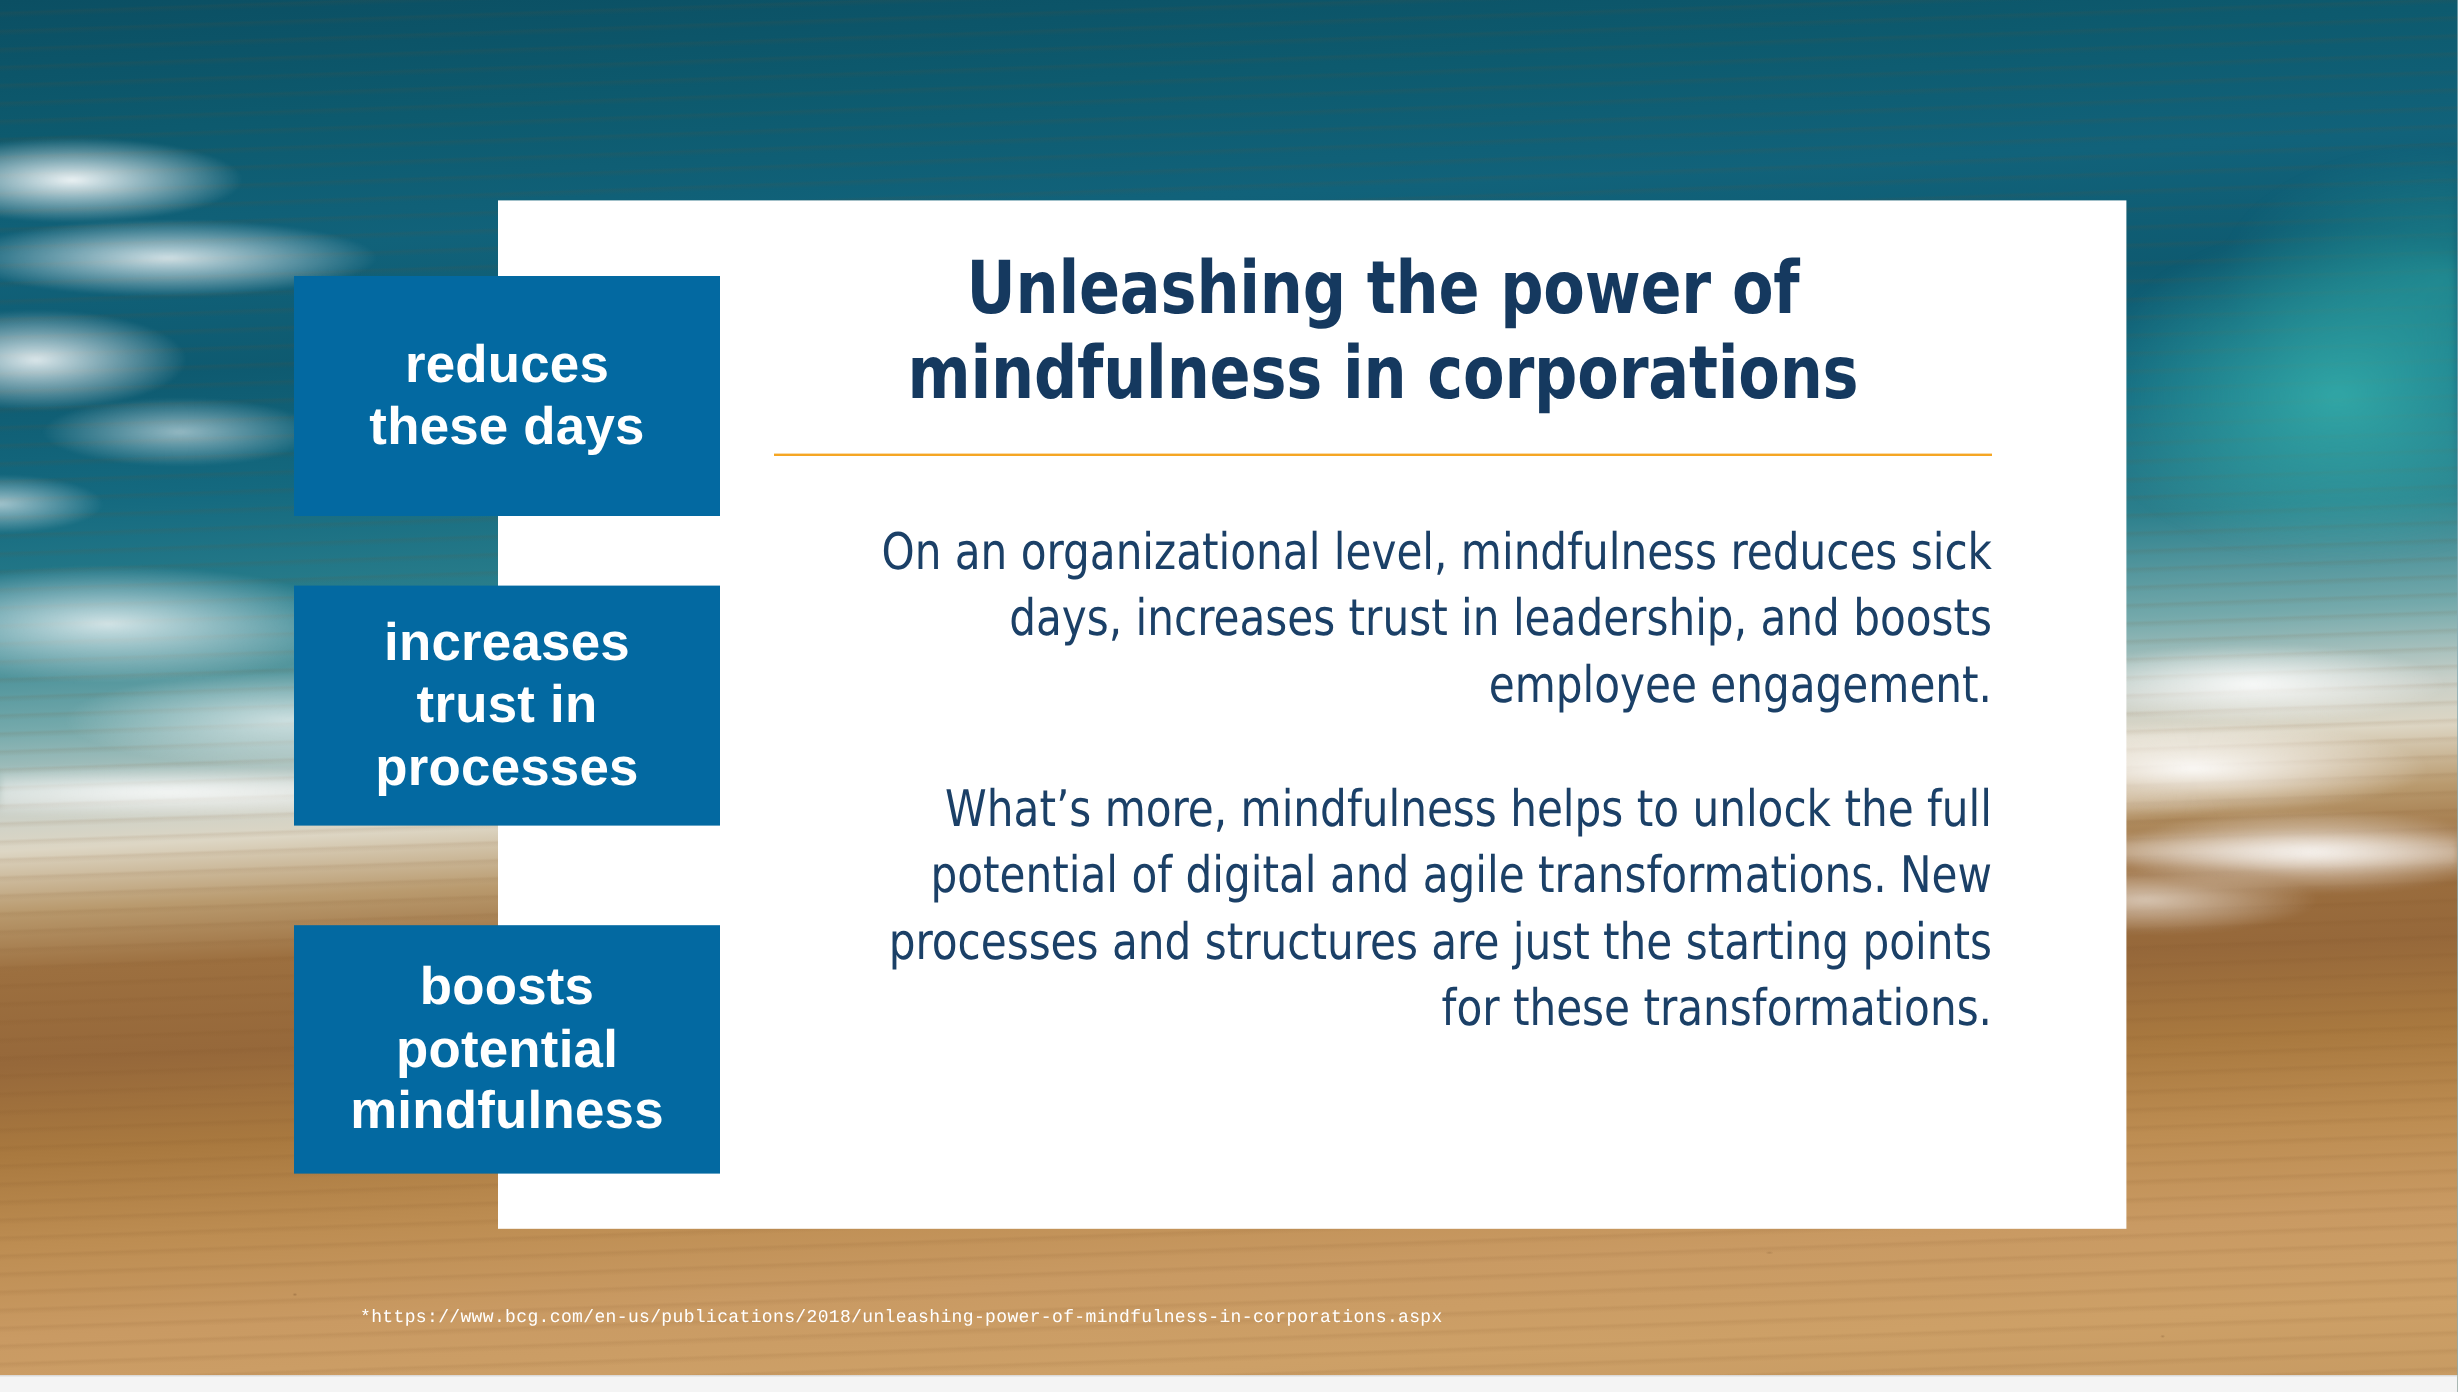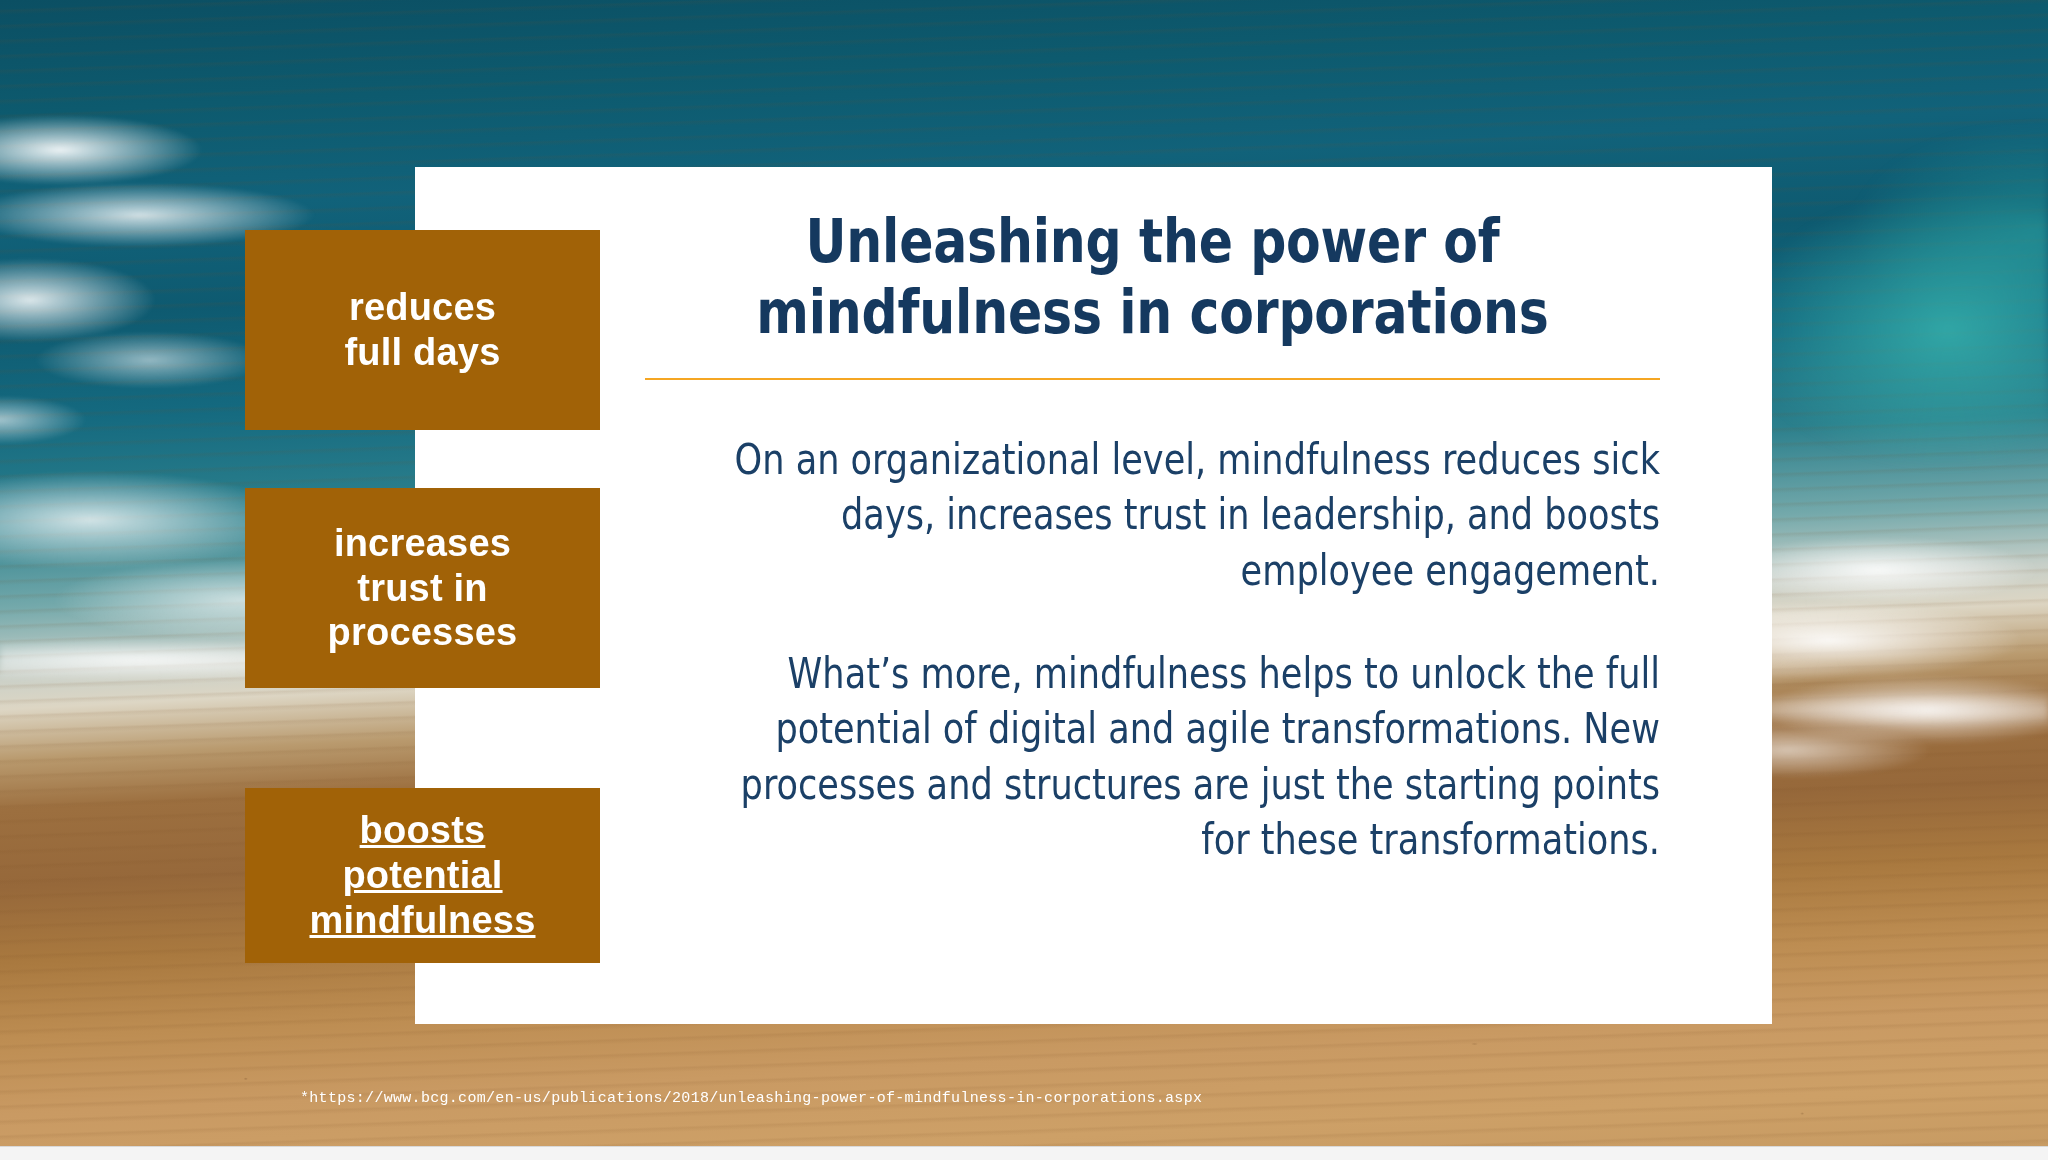--- a/index.html
+++ b/index.html
@@ -114,35 +114,35 @@
     width:1357px; height:857px;
     background:#ffffff;
     text-decoration:underline;
   }
 
   
   .tag {
     position:absolute;
     left:245px;
     width:355px;
-    background:#a16207;
+    background:#0369a1;
     color:#ffffff;
     display:flex;
     align-items:center;
     justify-content:center;
     text-align:center;
     font-weight:bold;
-    font-size:38px;
+    font-size:44px;
     line-height:1.18;
     letter-spacing:.2px;
     z-index:5;
   }
   #tag-0 { top:230px; height:200px; }
   #tag-1 { top:488px; height:200px; }
-  #tag-2 { top:788px; height:175px;text-decoration:underline; }
+  #tag-2 { top:771px; height:207px; }
 
   
   .panel-inner {
     position:absolute;
     left:230px; right:112px;
     top:38px; bottom:0;
   }
 
   .title {
     font-family:"Liberation Sans Narrow","DejaVu Sans Condensed","Liberation Sans", sans-serif;
@@ -227,21 +227,21 @@
         <p>On an organizational level, mindfulness reduces sick days, increases trust in leadership, and boosts employee engagement.</p>
         <p>What’s more, mindfulness helps to unlock the full potential of digital and agile transformations. New processes and structures are just the starting points for these transformations.</p>
       </div>
 
     </div>
   </div>
 
   <div class="tag" id="tag-0">
     <span>
       <span>reduces</span><br>
-      <span>full days</span>
+      <span>these days</span>
     </span>
   </div>
 
   <div class="tag" id="tag-1">
     <span>
       <span>increases</span><br>
       <span>trust in</span><br>
       <span>processes</span>
     </span>
   </div>

